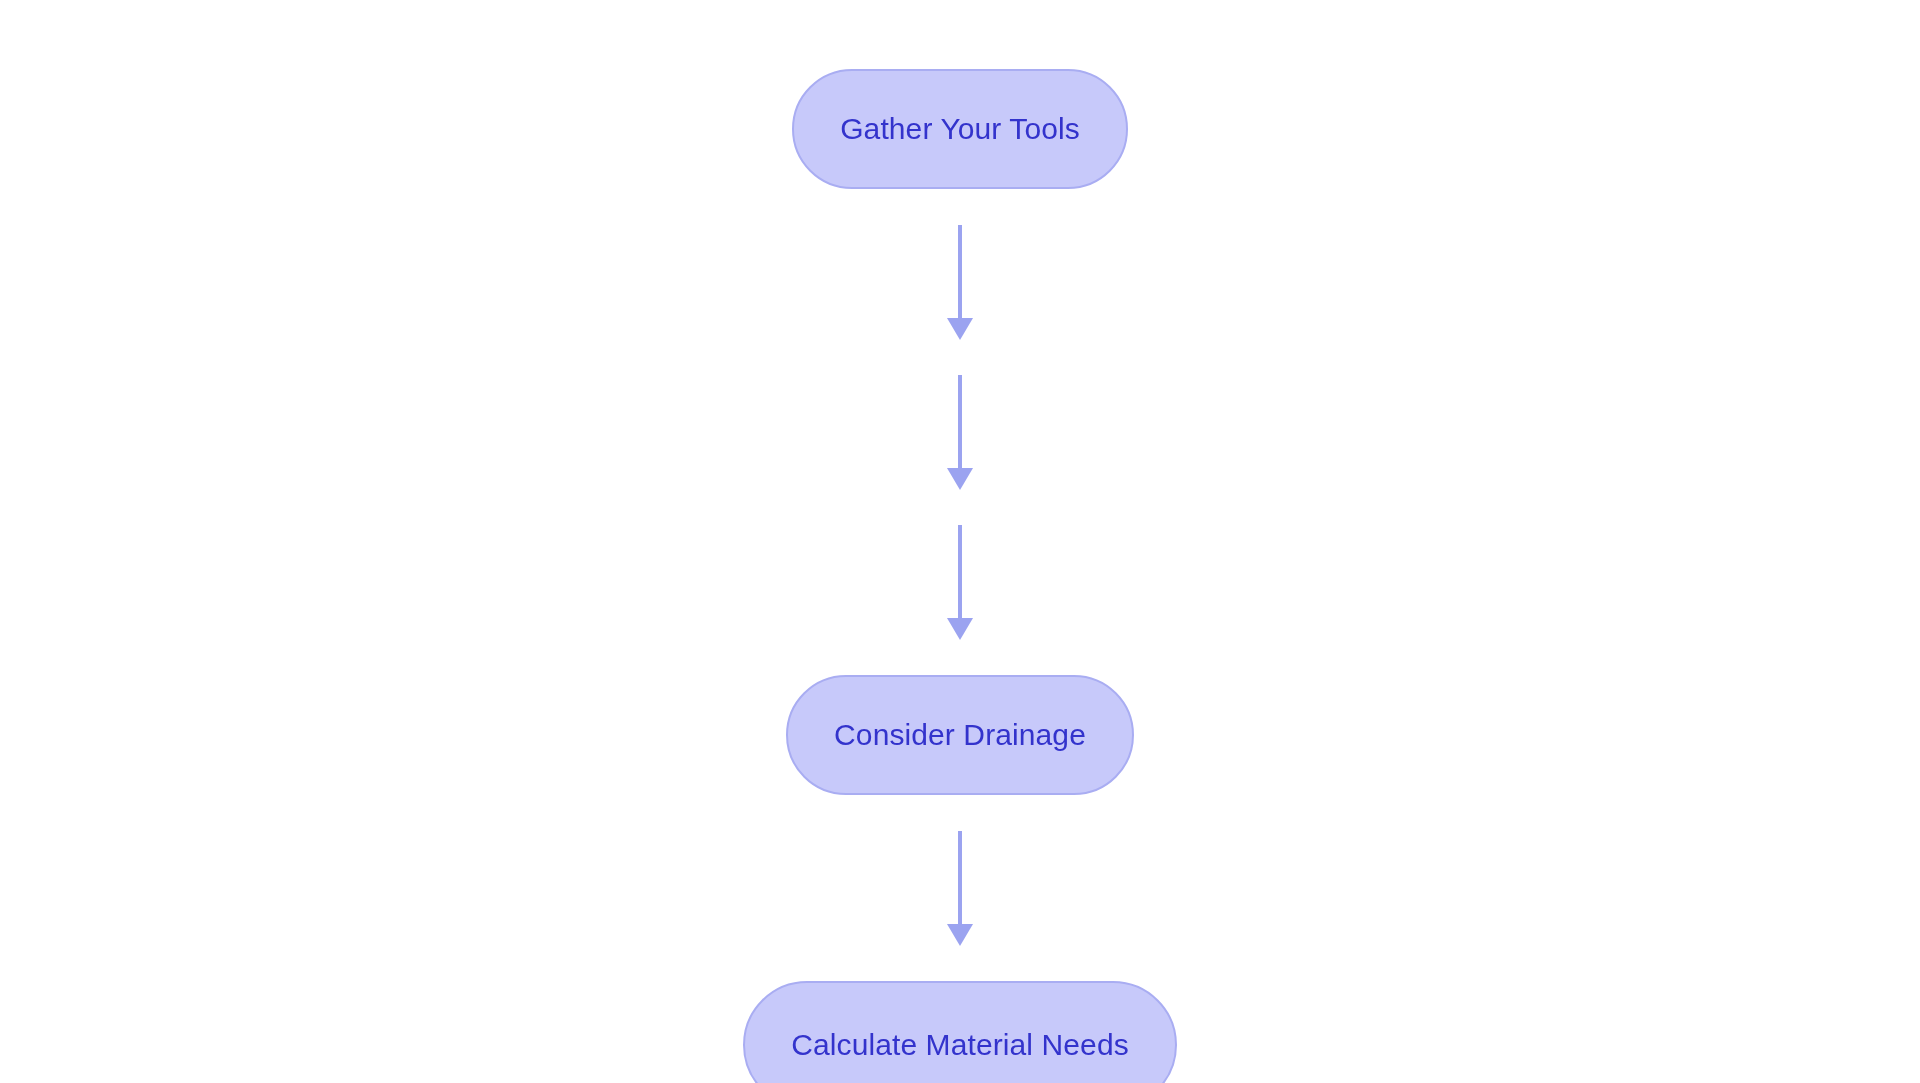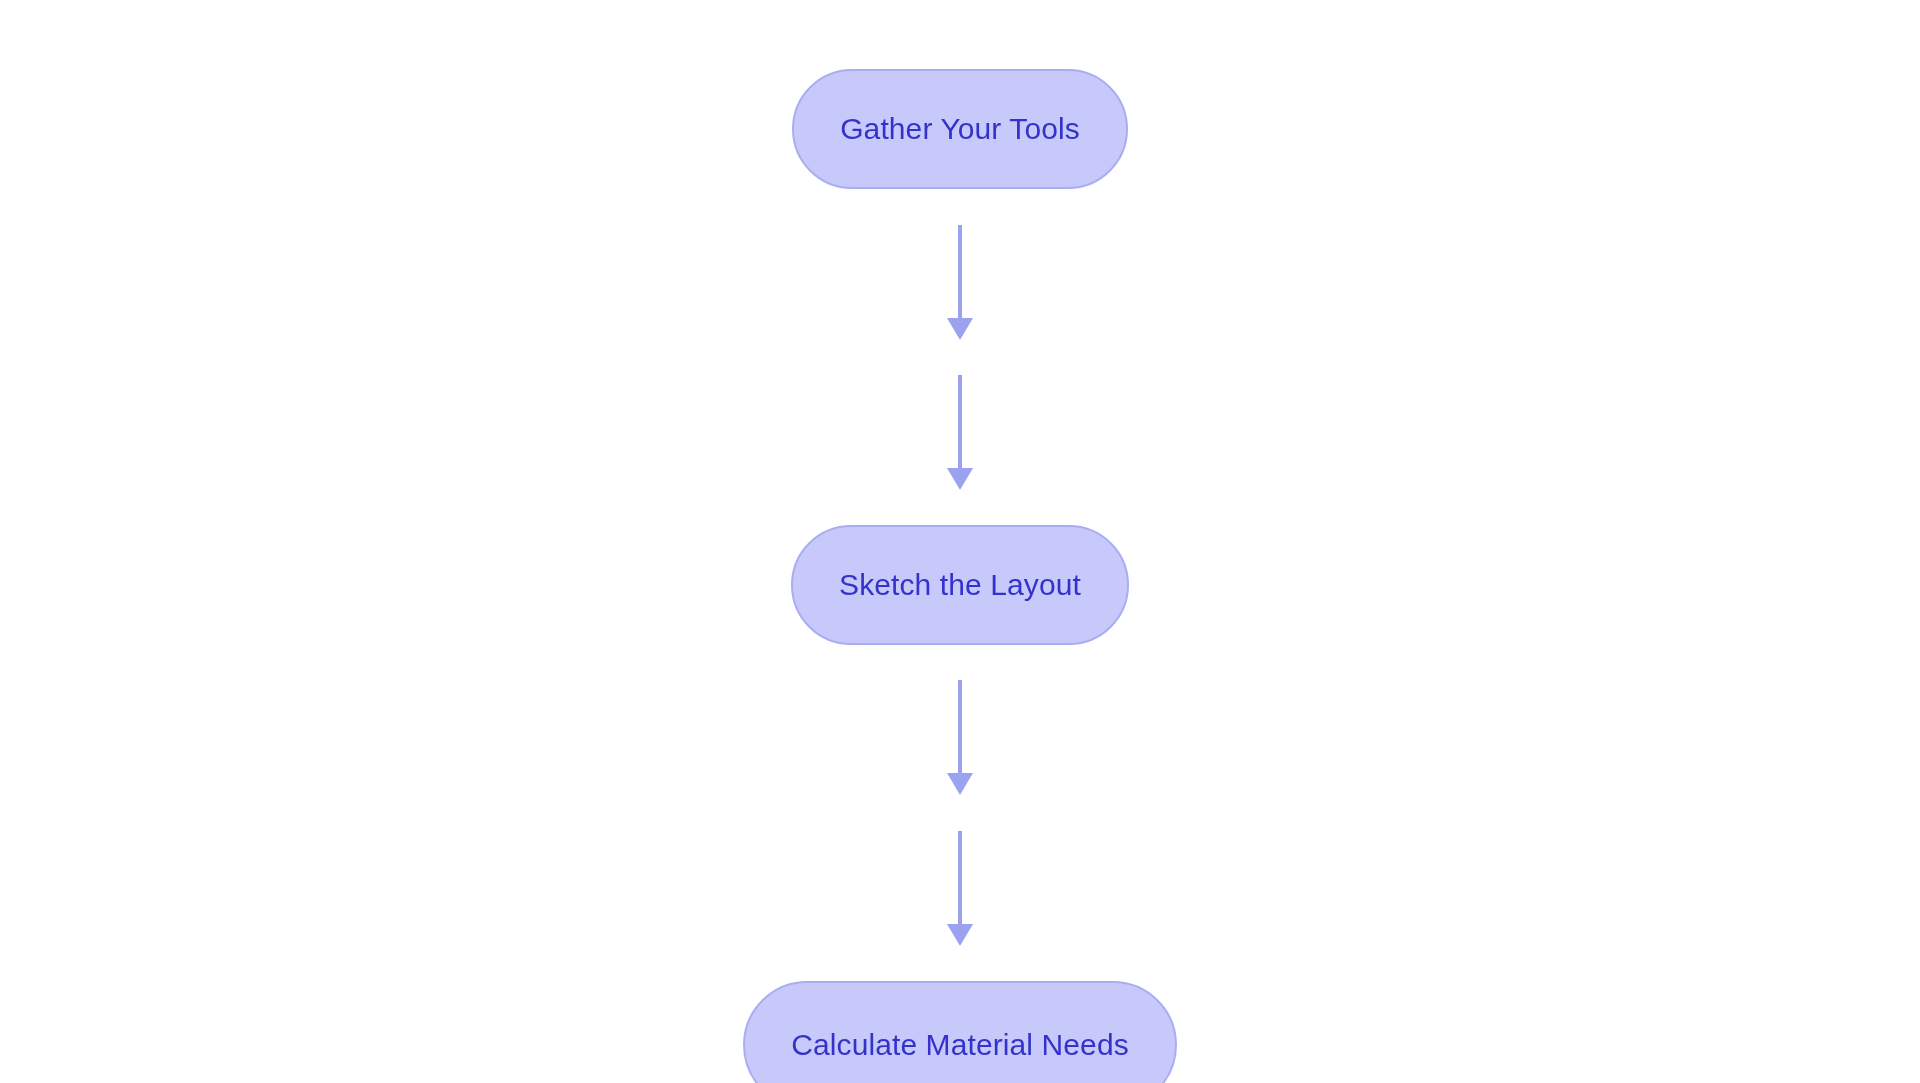--- a/index.html
+++ b/index.html
@@ -111,29 +111,29 @@
       <div class="connector-line"></div>
       <div class="connector-arrowhead"></div>
     </div>
 
 
     <div class="flow-connector">
       <div class="connector-line"></div>
       <div class="connector-arrowhead"></div>
     </div>
 
-    <div class="flow-node node-3">
-      <span class="node-label">Sketch the Layout</span>
-    </div>
 
     <div class="flow-connector">
       <div class="connector-line"></div>
       <div class="connector-arrowhead"></div>
     </div>
 
+    <div class="flow-node node-4">
+      <span class="node-label">Consider Drainage</span>
+    </div>
 
     <div class="flow-connector">
       <div class="connector-line"></div>
       <div class="connector-arrowhead"></div>
     </div>
 
     <div class="flow-node node-5 node-last">
       <span class="node-label">Calculate Material Needs</span>
     </div>
 

